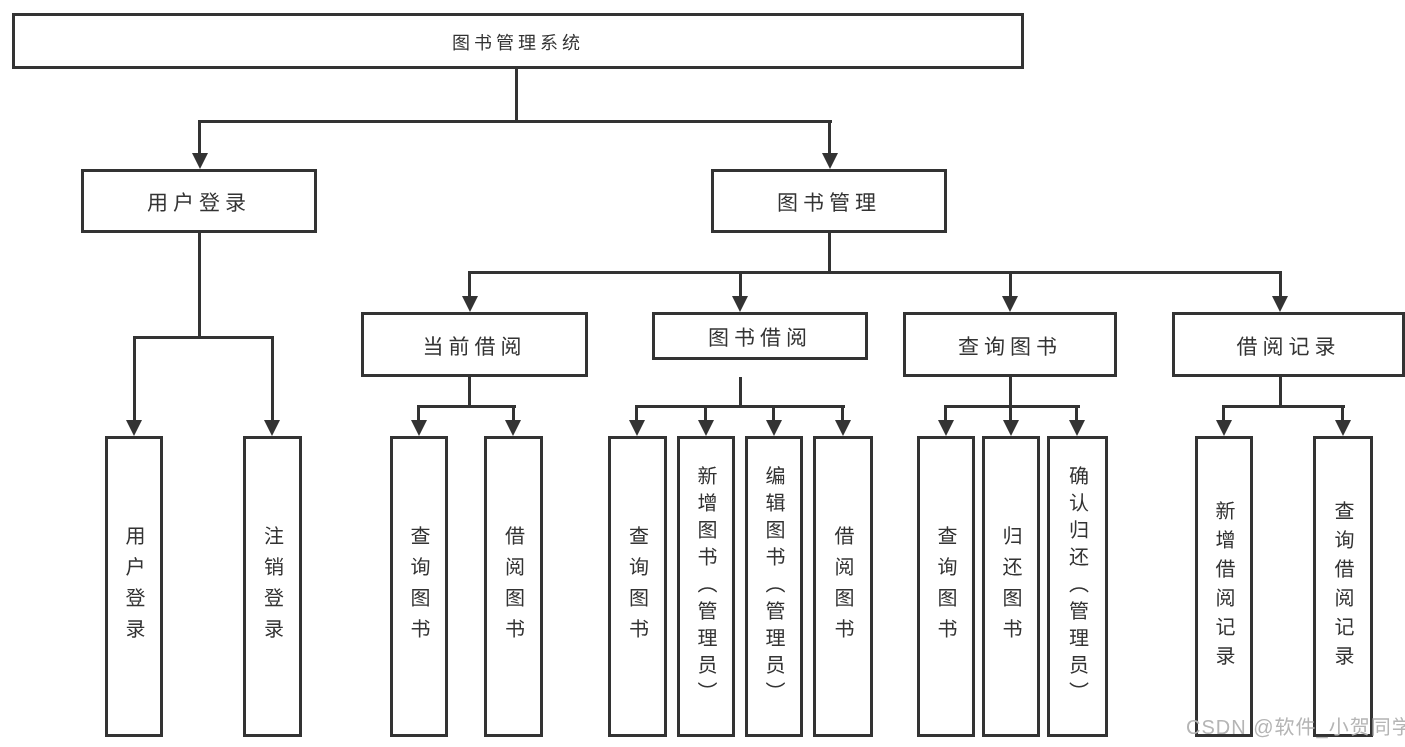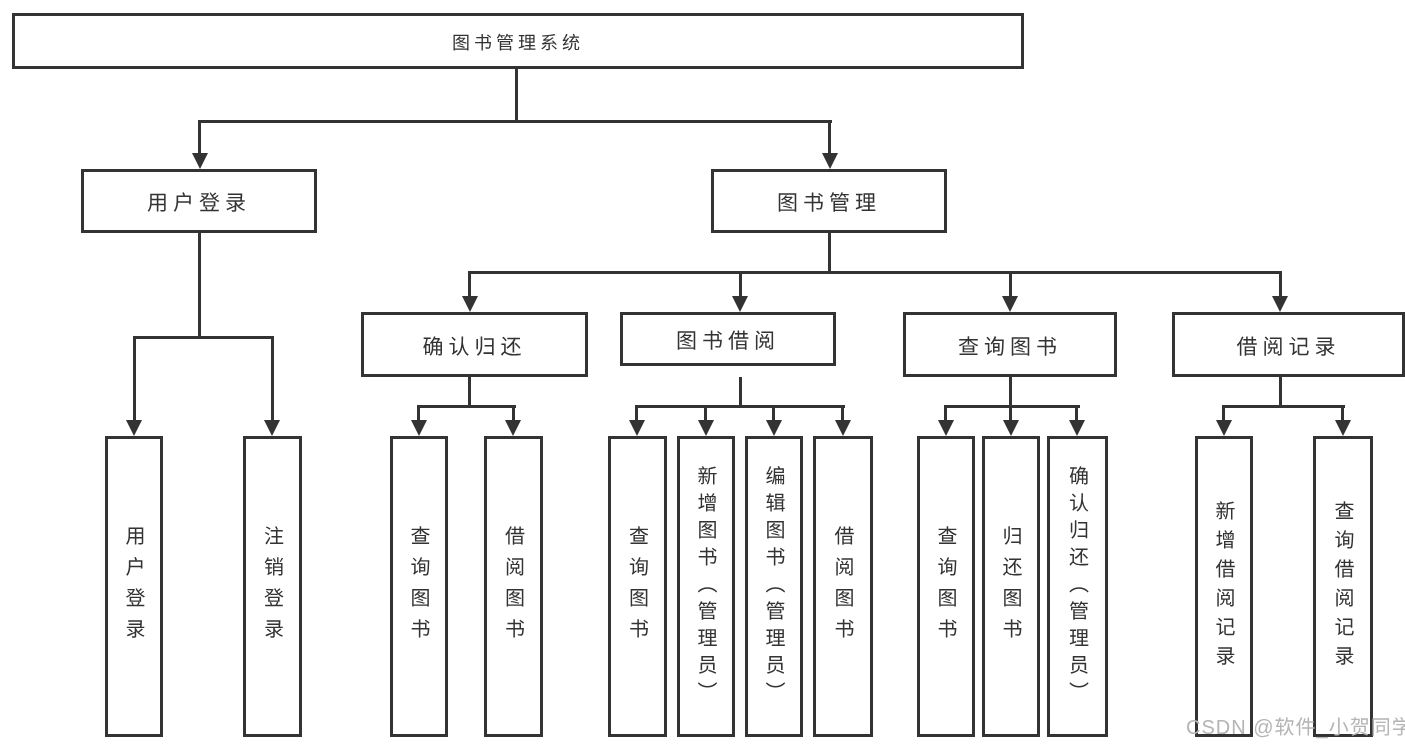--- a/index.html
+++ b/index.html
@@ -57,22 +57,22 @@
   <div class="line" style="left:468px;top:271px;width:814px;height:3px"></div>
   <div class="line" style="left:468px;top:271px;width:3px;height:25px"></div>
   <div class="ah" style="left:462px;top:296px"></div>
   <div class="line" style="left:739px;top:271px;width:3px;height:25px"></div>
   <div class="ah" style="left:732px;top:296px"></div>
   <div class="line" style="left:1009px;top:271px;width:3px;height:25px"></div>
   <div class="ah" style="left:1002px;top:296px"></div>
   <div class="line" style="left:1279px;top:271px;width:3px;height:25px"></div>
   <div class="ah" style="left:1272px;top:296px"></div>
 
-  <div class="node h" style="left:361px;top:312px;width:227px;height:65px">确认归还</div>
-  <div class="node h" style="left:620px;top:312px;width:216px;height:54px">图书借阅</div>
+  <div class="node h" style="left:361px;top:312px;width:227px;height:65px">当前借阅</div>
+  <div class="node h" style="left:652px;top:312px;width:216px;height:48px">图书借阅</div>
   <div class="node h" style="left:903px;top:312px;width:214px;height:65px">查询图书</div>
   <div class="node h" style="left:1172px;top:312px;width:233px;height:65px">借阅记录</div>
 
   <div class="line" style="left:468px;top:377px;width:3px;height:28px"></div>
   <div class="line" style="left:417px;top:405px;width:99px;height:3px"></div>
   <div class="line" style="left:417px;top:405px;width:3px;height:15px"></div>
   <div class="ah" style="left:411px;top:420px"></div>
   <div class="line" style="left:512px;top:405px;width:3px;height:15px"></div>
   <div class="ah" style="left:505px;top:420px"></div>
 

